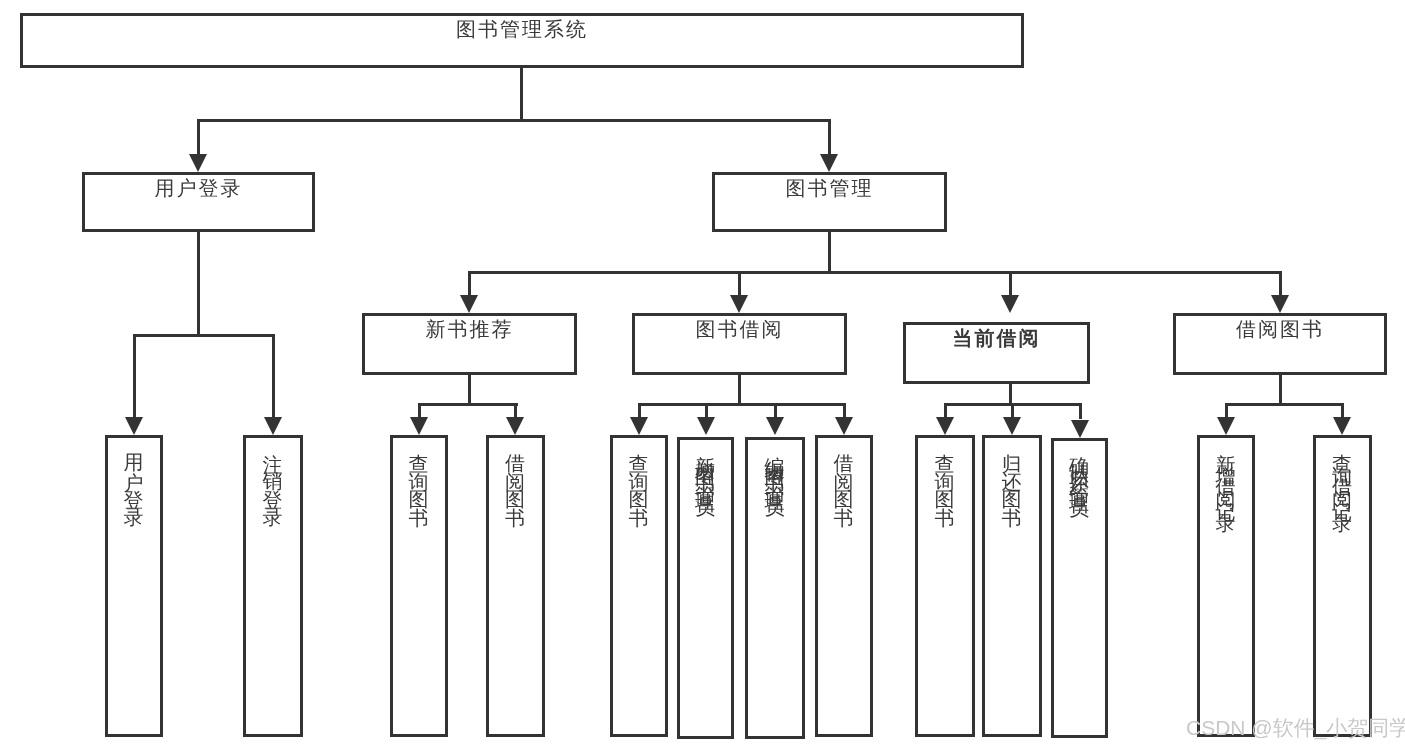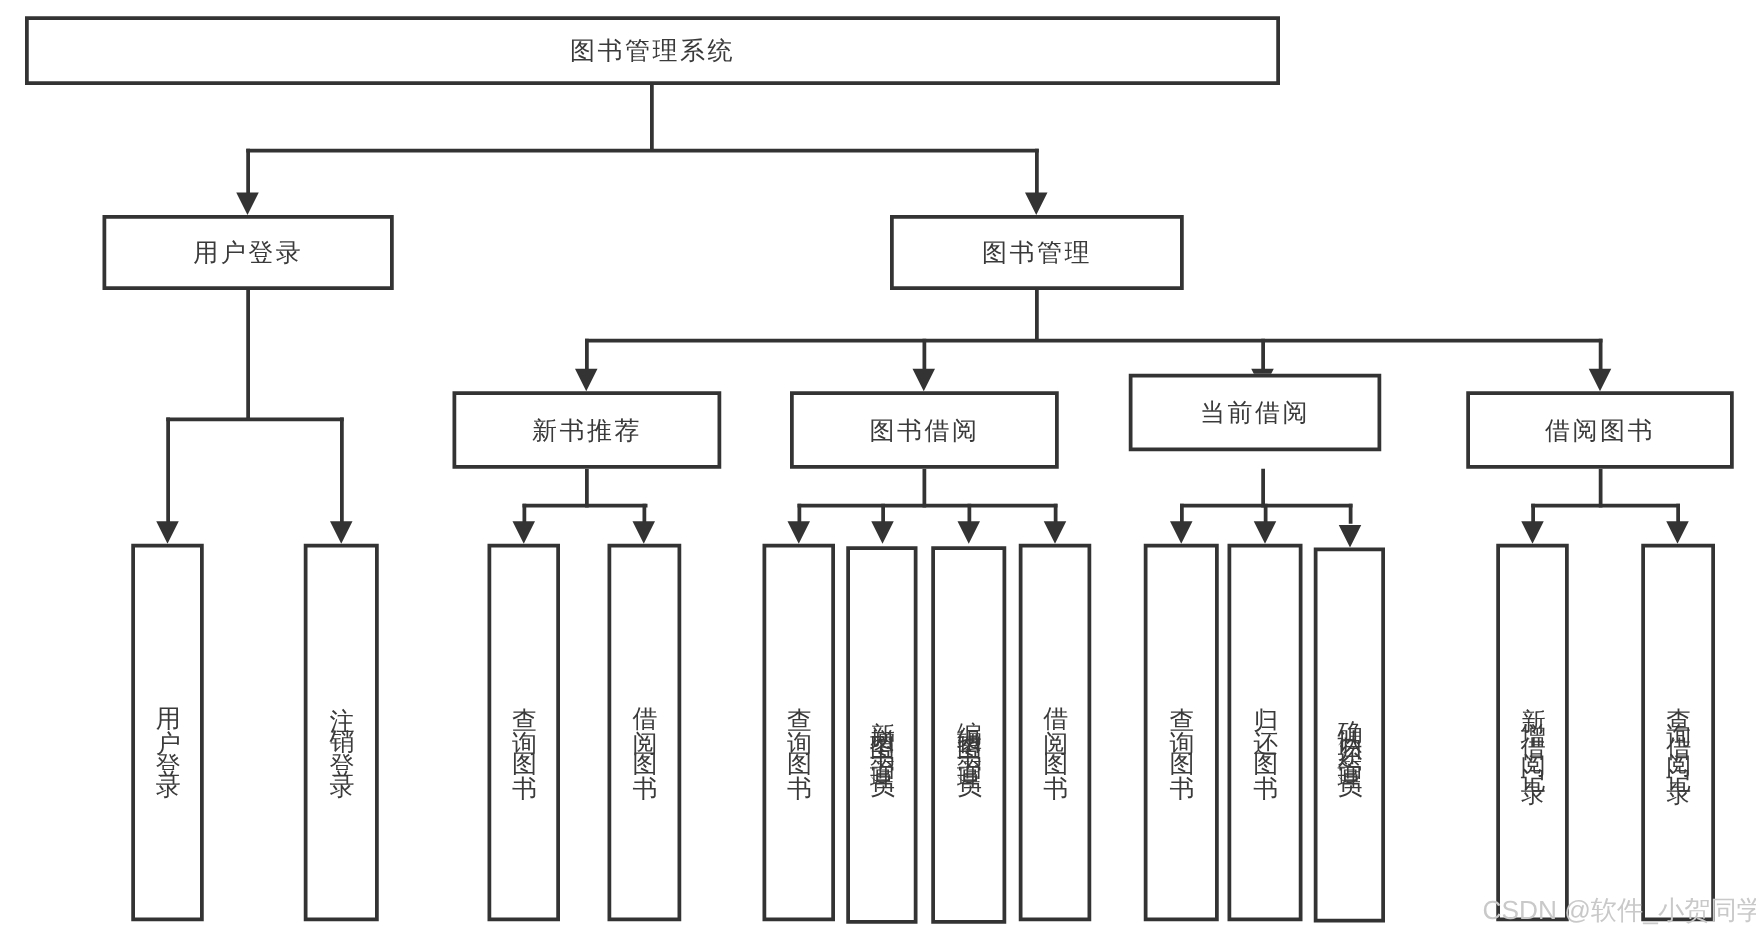--- a/index.html
+++ b/index.html
@@ -2,21 +2,21 @@
 <html><head>
 <meta charset="utf-8">
 <style>
   html,body{margin:0;padding:0;background:#ffffff;}
   .canvas{
     position:relative;width:1405px;height:747px;background:#ffffff;overflow:hidden;
     font-family:"Liberation Sans",sans-serif;color:#3a3a3a;
   }
   .box{
     position:absolute;background:#ffffff;border:3px solid #333333;box-sizing:border-box;
-    display:flex;align-items:center;justify-content:center;z-index:2;
+    display:flex;align-items:flex-start;justify-content:center;z-index:2;
   }
   .h-label{font-size:20px;letter-spacing:2px;color:#3a3a3a;white-space:nowrap;}
   .v-label{
     writing-mode:vertical-rl;text-orientation:mixed;font-size:20px;color:#3a3a3a;
     line-height:1;white-space:nowrap;
   }
   .sp-wide{letter-spacing:18px;}
   .sp-med{letter-spacing:12px;}
   .sp-tight{letter-spacing:6px;}
   .vline{position:absolute;width:3px;background:#333333;z-index:1;}
@@ -70,21 +70,21 @@
   <div class="arrow" style="left:1001px;top:295px;"></div>
   <div class="vline" style="left:1279px;top:271px;height:26px;"></div>
   <div class="arrow" style="left:1271px;top:295px;"></div>
 
   <div class="box" style="left:632px;top:313px;width:215px;height:62px;">
     <span class="h-label">图书借阅</span>
   </div>
   <div class="box" style="left:362px;top:313px;width:215px;height:62px;">
     <span class="h-label">新书推荐</span>
   </div>
-  <div class="box" style="left:903px;top:299px;width:202px;height:62px;">
+  <div class="box" style="left:903px;top:322px;width:187px;height:62px;font-weight:bold;">
     <span class="h-label">当前借阅</span>
   </div>
   <div class="box" style="left:1173px;top:313px;width:214px;height:62px;">
     <span class="h-label">借阅图书</span>
   </div>
 
   <div class="vline" style="left:468px;top:375px;height:31px;"></div>
   <div class="hline" style="left:418px;top:403px;width:100px;"></div>
   <div class="vline" style="left:418px;top:403px;height:16px;"></div>
   <div class="arrow" style="left:410px;top:417px;"></div>

